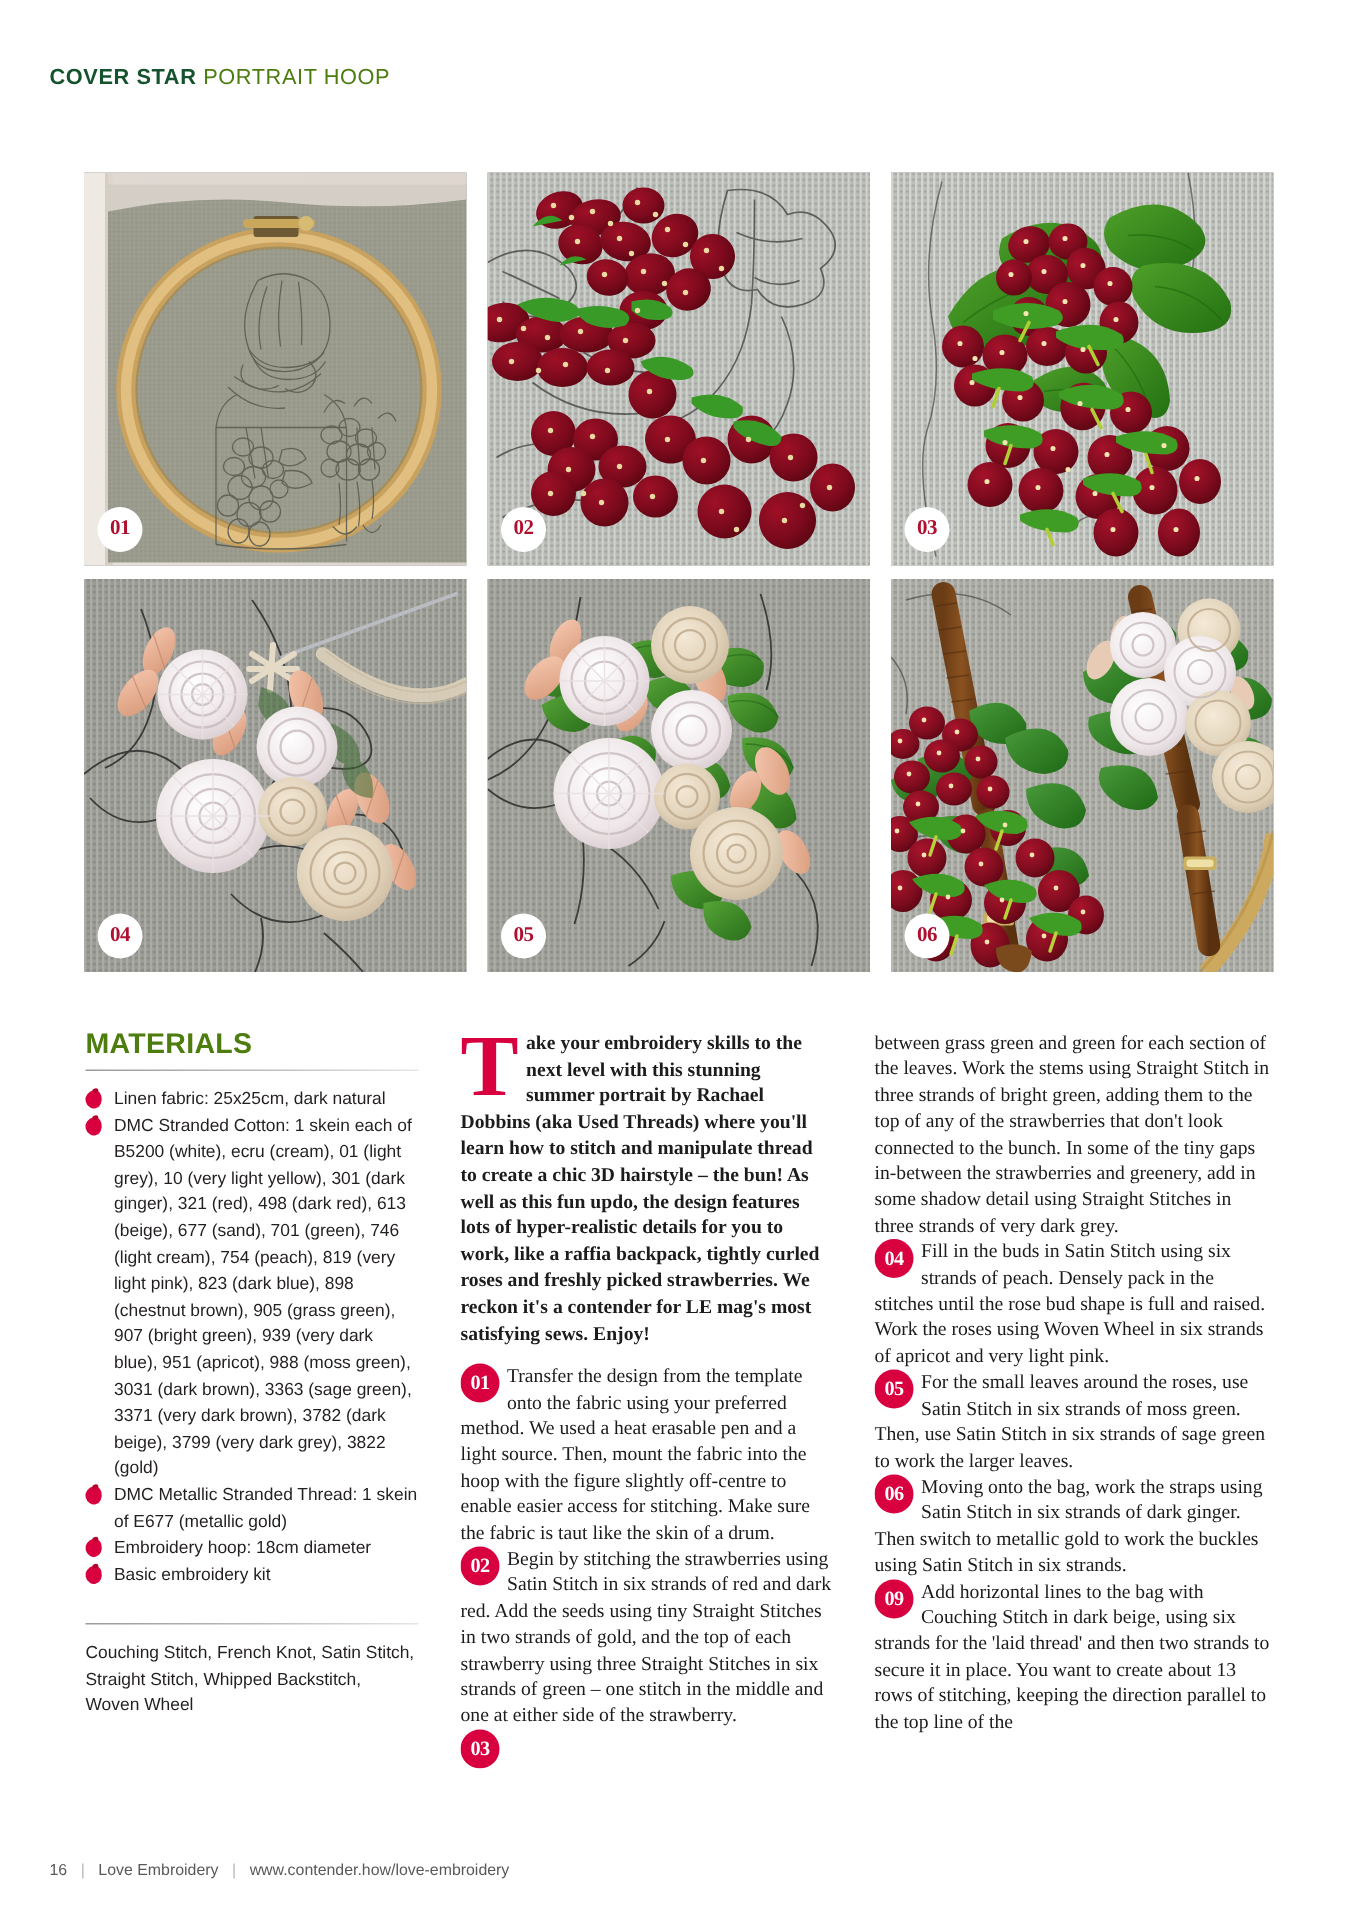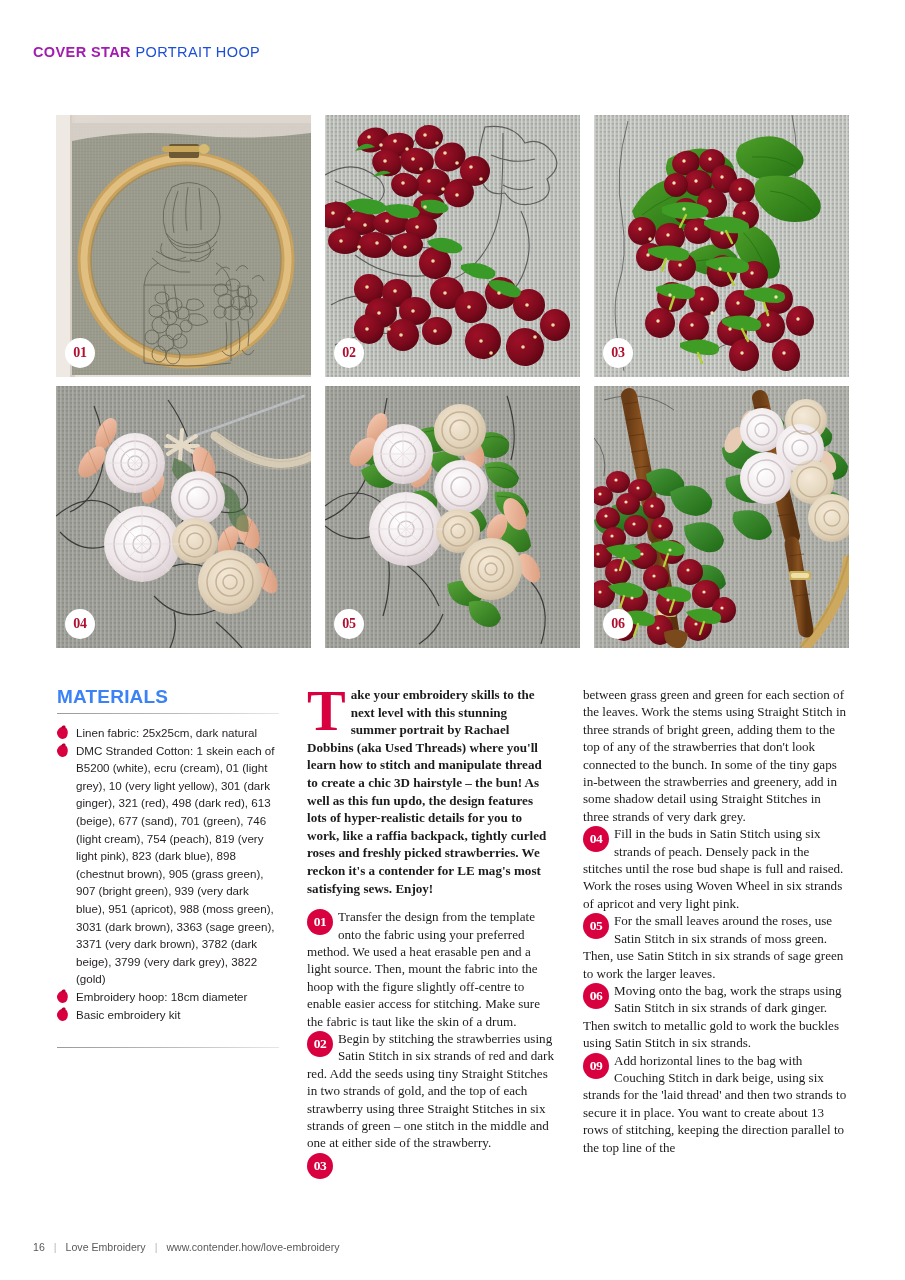--- a/index.html
+++ b/index.html
@@ -12,22 +12,22 @@
     overflow: hidden;
   }
 
   
   .page-header {
     position: absolute;
     left: 33px; top: 44px;
     font-size: 14.5px;
     letter-spacing: 0.4px;
   }
-  .ph-strong { color: #a21caf; font-weight: 700; }
-  .ph-rest   { color: #1d4ed8; font-weight: 400; }
+  .ph-strong { color: #14532d; font-weight: 700; }
+  .ph-rest   { color: #4d7c0f; font-weight: 400; }
 
   
   .photo-grid {
     position: absolute;
     left: 56px; top: 115px;
     width: 793px;
     display: grid;
     grid-template-columns: repeat(3, 255px);
     grid-template-rows: 262px 262px;
     column-gap: 14px;
@@ -59,21 +59,21 @@
   .columns {
     position: absolute;
     left: 57px; top: 686px;
     width: 792px;
     display: grid;
     grid-template-columns: 222px 248px 266px;
     column-gap: 28px;
   }
 
   .sec-head {
-    color: #3b82f6;
+    color: #4d7c0f;
     font-size: 19px;
     font-weight: 700;
     letter-spacing: 0.2px;
     margin-bottom: 5px;
   }
   .rule {
     height: 1px;
     background: linear-gradient(to right, #9b9b9b 0%, #bdbdbd 55%, #e6e6e6 100%);
     margin-bottom: 10px;
   }
@@ -883,27 +883,29 @@
 
 <div class="columns">
 
   <div>
     <div class="materials-block">
       <div class="sec-head">MATERIALS</div>
       <div class="rule"></div>
       <ul class="materials">
         <li><span class="berry"></span><span>Linen fabric: 25x25cm, dark natural</span></li>
         <li><span class="berry"></span><span>DMC Stranded Cotton: 1 skein each of B5200 (white), ecru (cream), 01 (light grey), 10 (very light yellow), 301 (dark ginger), 321 (red), 498 (dark red), 613 (beige), 677 (sand), 701 (green), 746 (light cream), 754 (peach), 819 (very light pink), 823 (dark blue), 898 (chestnut brown), 905 (grass green), 907 (bright green), 939 (very dark blue), 951 (apricot), 988 (moss green), 3031 (dark brown), 3363 (sage green), 3371 (very dark brown), 3782 (dark beige), 3799 (very dark grey), 3822 (gold)</span></li>
+        <li><span class="berry"></span><span>DMC Metallic Stranded Thread: 1 skein of E677 (metallic gold)</span></li>
         <li><span class="berry"></span><span>Embroidery hoop: 18cm diameter</span></li>
         <li><span class="berry"></span><span>Basic embroidery kit</span></li>
       </ul>
     </div>
 
     <div>
       <div class="rule"></div>
+      <div class="stitches-body">Couching Stitch, French Knot, Satin Stitch, Straight Stitch, Whipped Backstitch, Woven Wheel</div>
     </div>
   </div>
 
   <div class="steps">
     <div class="intro">
       <span class="dropcap">T</span><span>ake your embroidery skills to the next level with this stunning summer portrait by Rachael Dobbins (aka Used Threads) where you'll learn how to stitch and manipulate thread to create a chic 3D hairstyle – the bun! As well as this fun updo, the design features lots of hyper-realistic details for you to work, like a raffia backpack, tightly curled roses and freshly picked strawberries. We reckon it's a contender for LE mag's most satisfying sews. Enjoy!</span>
     </div>
     <div class="step">
       <span class="stepnum">01</span><span>Transfer the design from the template onto the fabric using your preferred method. We used a heat erasable pen and a light source. Then, mount the fabric into the hoop with the figure slightly off-centre to enable easier access for stitching. Make sure the fabric is taut like the skin of a drum.</span>
     </div>

